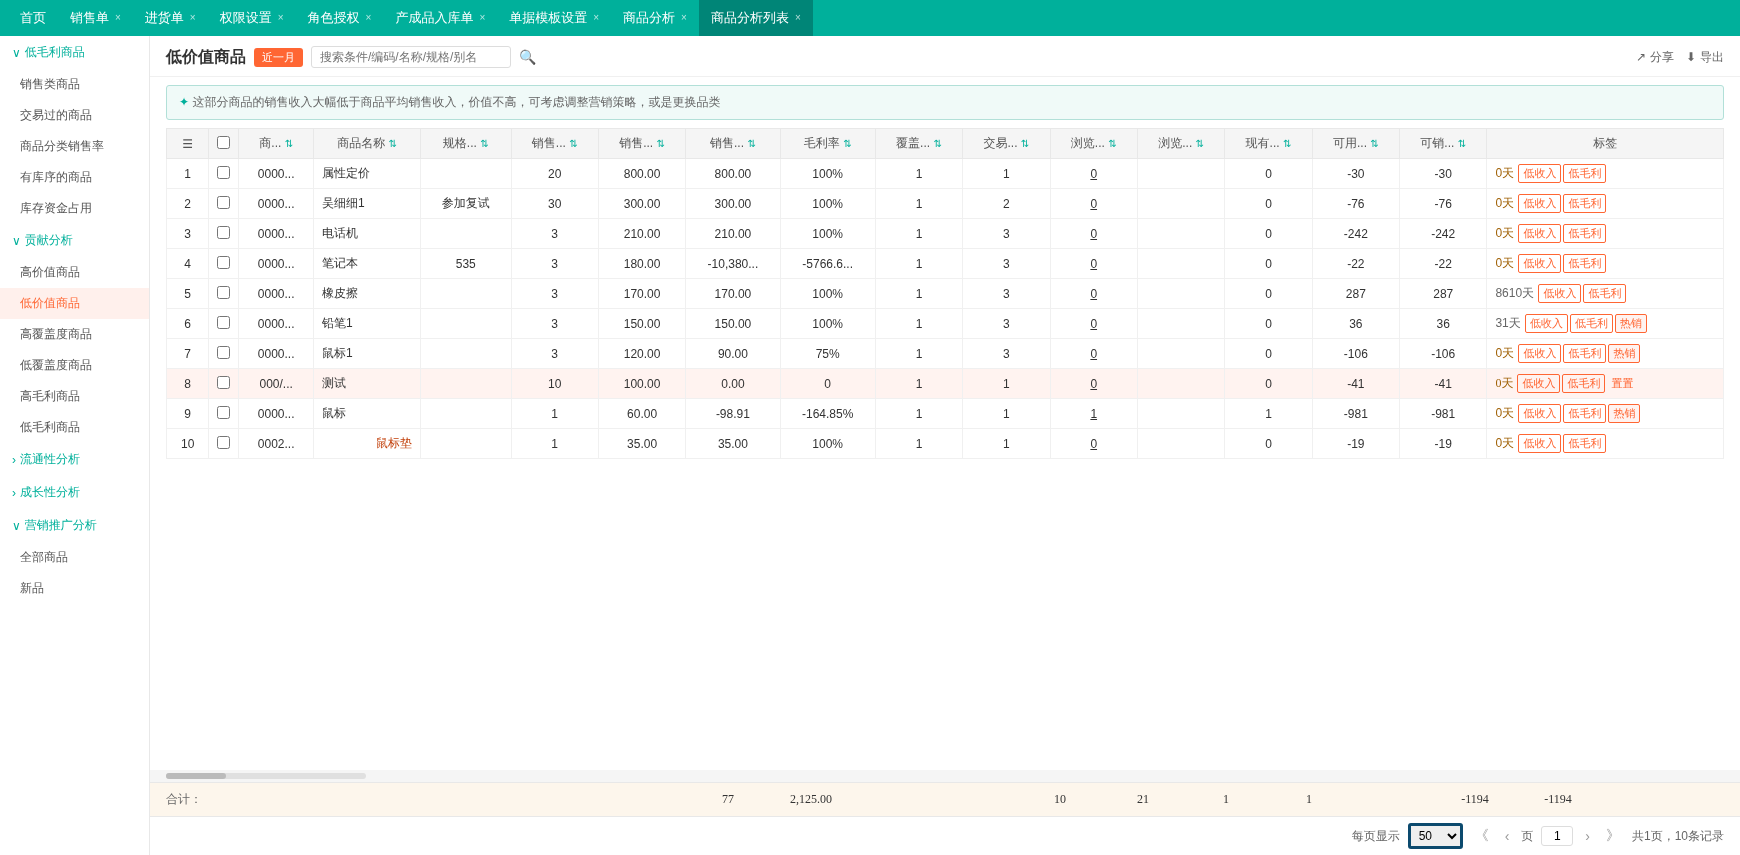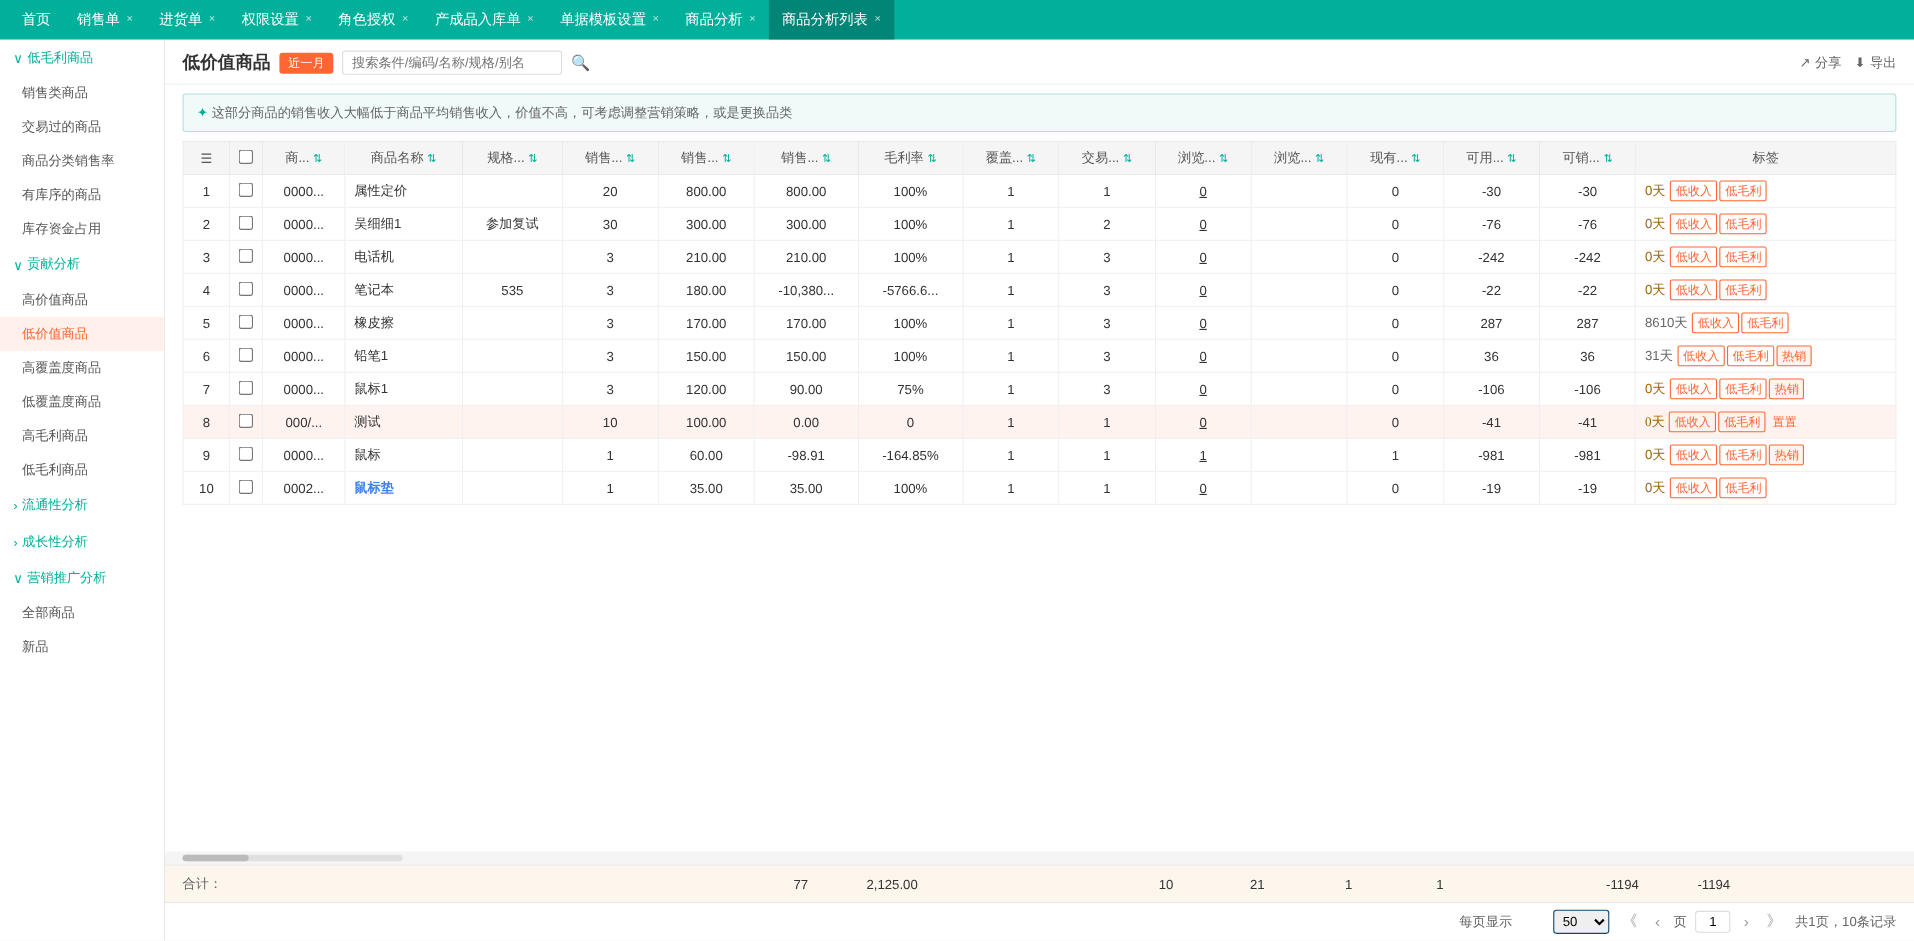--- a/index.html
+++ b/index.html
@@ -190,41 +190,41 @@
     }
     .footer-label { color: #666; margin-right: 28px; }
     .footer-values {
       display: flex;
       gap: 0;
       flex: 1;
     }
     .footer-val {
       text-align: center;
       flex: 1;
+      font-family: Liberation Serif, serif;
     }
 
     
     .pagination-bar {
       background: #fff;
       border-top: 1px solid #e8e8e8;
       padding: 6px 16px;
       display: flex;
       align-items: center;
       justify-content: flex-end;
       gap: 8px;
       font-size: 12px;
       color: #666;
       flex-shrink: 0;
     }
     .pagination-bar select {
-      border: 1px solid #0c4a6e;
+      border: 3px solid #0c4a6e;
       border-radius: 3px;
       padding: 2px 4px;
       font-size: 12px;
-      margin-left: 29px;
     }
     .page-nav-btn {
       cursor: pointer;
       color: #999;
       font-size: 14px;
       padding: 0 4px;
     }
     .page-num-input {
       border: 1px solid #ddd;
       border-radius: 3px;
@@ -577,21 +577,21 @@
     <td>-981</td>
     <td style="text-align:left; min-width:120px;">
       <span class="zero-days">0天</span>
       <span class="tag-label tag-low-income">低收入</span><span class="tag-label tag-low-profit">低毛利</span><span class="tag-label tag-hot">热销</span>
     </td>
   </tr>
             <tr>
     <td>10</td>
     <td class="checkbox-cell"><input type="checkbox" style=""></td>
     <td>0002...</td>
-    <td style="text-align:left; cursor:pointer; color:#3b82f6;font-weight:bold;">鼠标垫</td>
+    <td style="text-align:right; cursor:pointer; color:#c2410c;">鼠标垫</td>
     <td></td>
     <td>1</td>
     <td>35.00</td>
     <td>35.00</td>
     <td>100%</td>
     <td>1</td>
     <td>1</td>
     <td><span class="underline">0</span></td>
     <td></td>
     <td>0</td>

